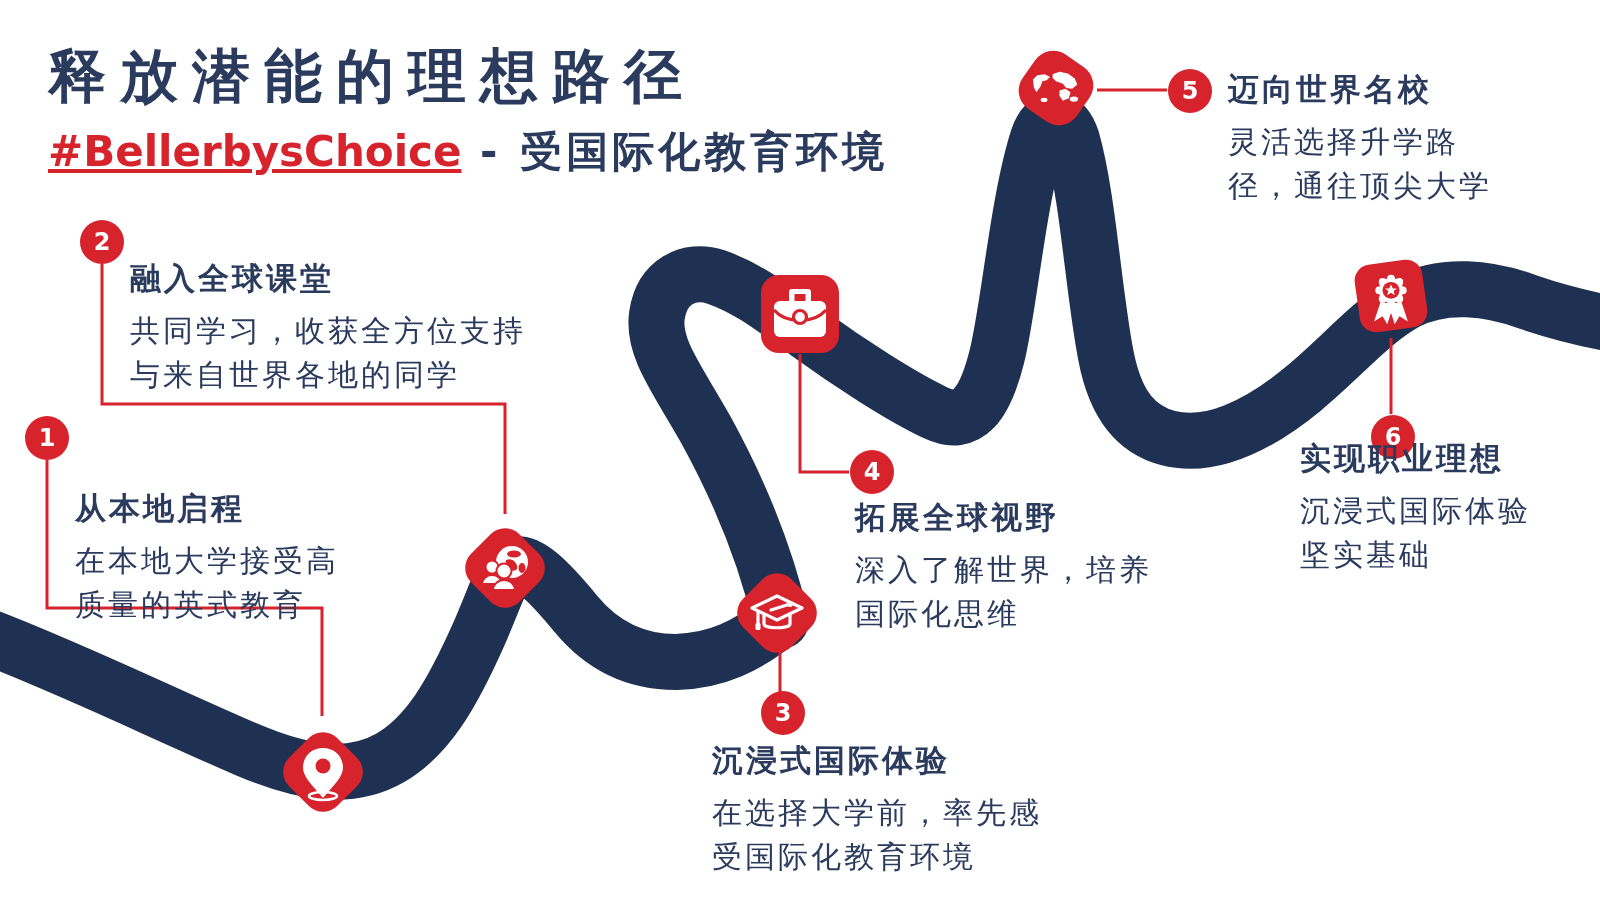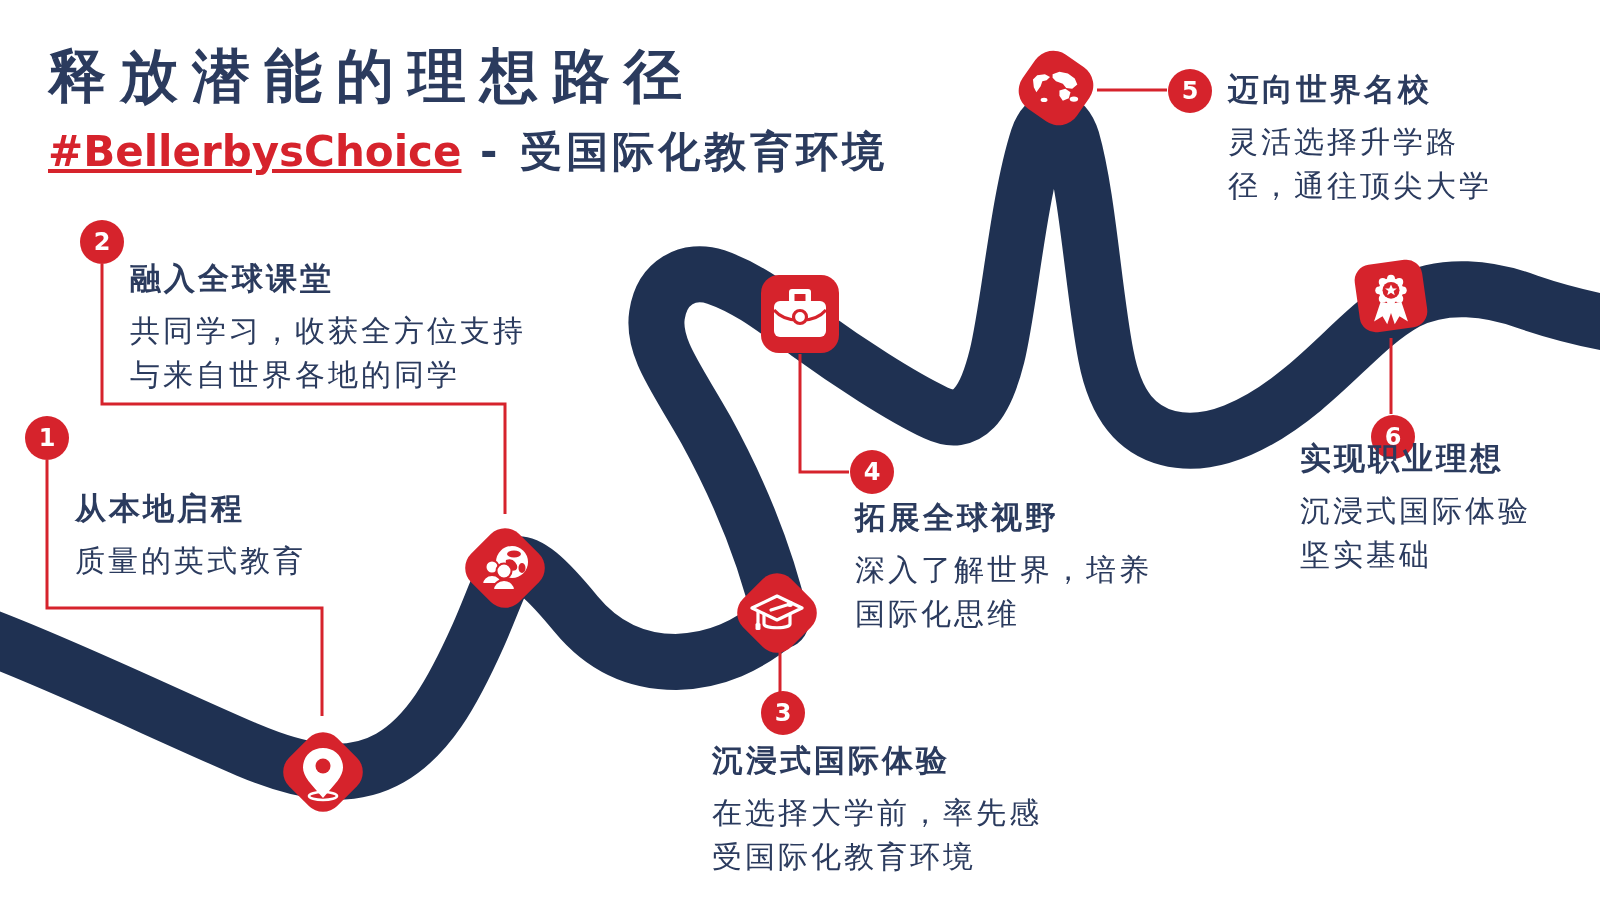--- a/index.html
+++ b/index.html
@@ -180,20 +180,21 @@
     </div>
   <div class="badge" style="left:1190px;top:91px;">
       <span>5</span>
     </div>
   <div class="badge" style="left:1393px;top:437px;">
       <span>6</span>
     </div>
 
   <div class="step-text" style="left:75px;top:456px;margin-top:32px;">
     <h3>从本地启程</h3>
+    <div class="line">在本地大学接受高</div>
     <div class="line">质量的英式教育</div>
   </div>
 
   <div class="step-text" style="left:130px;top:258px;">
     <h3>融入全球课堂</h3>
     <div class="line">共同学习，收获全方位支持</div>
     <div class="line">与来自世界各地的同学</div>
   </div>
 
   <div class="step-text" style="left:712px;top:740px;">

